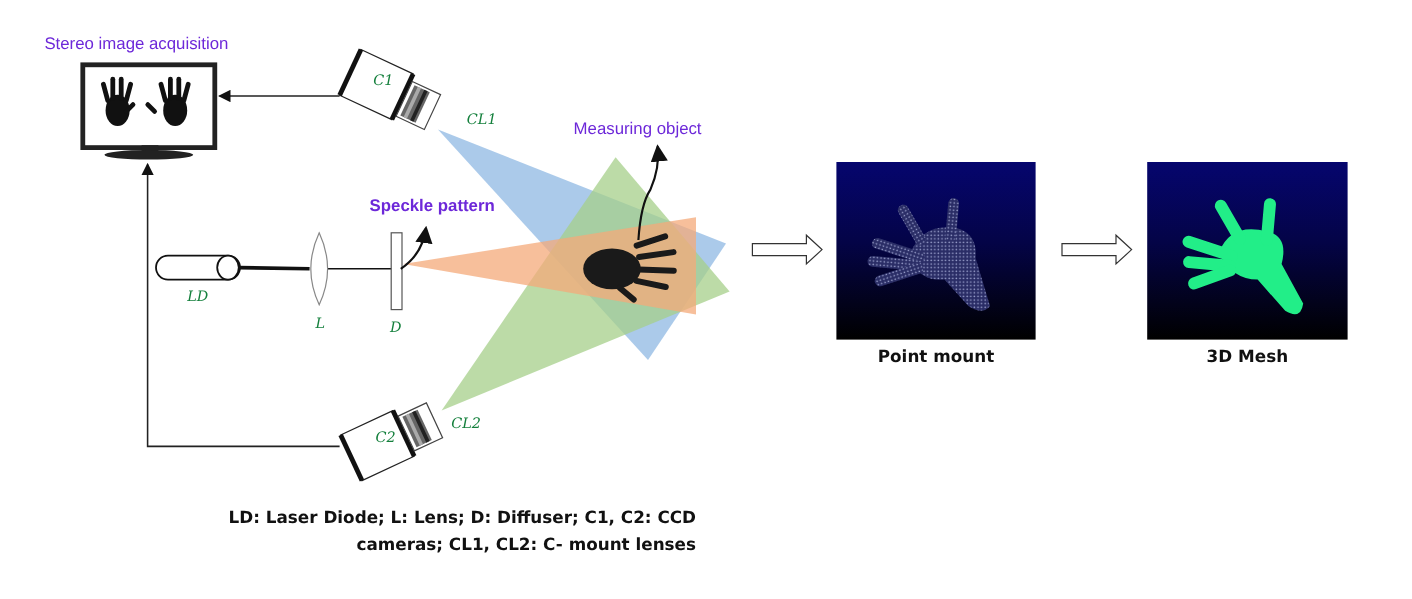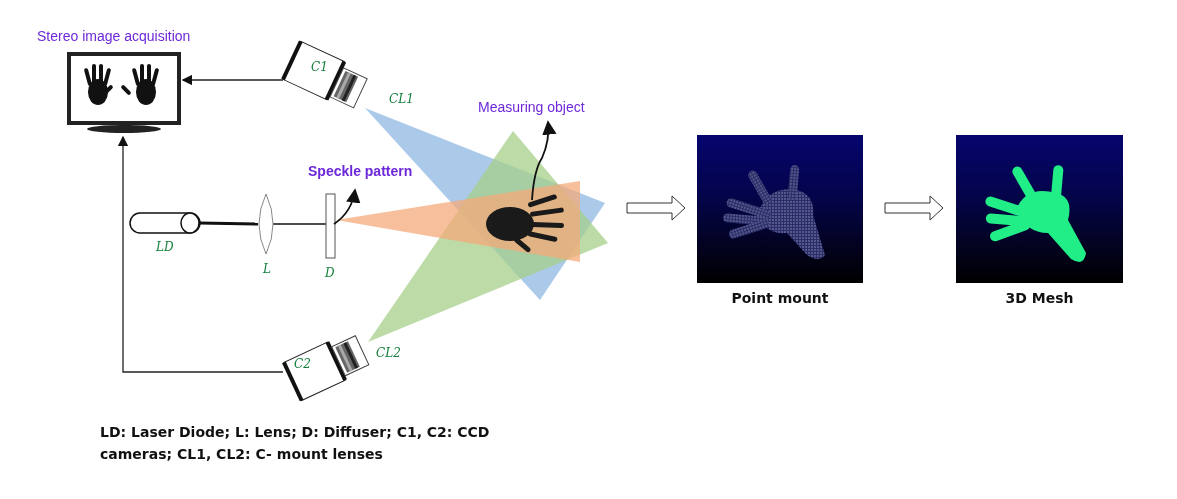--- a/index.html
+++ b/index.html
@@ -1,21 +1,21 @@
 <!DOCTYPE html>
 <html><head>
 <meta charset="utf-8">
 <style>
   html, body { margin:0; padding:0; background:#ffffff; }
   body { width:1177px; height:499px; position:relative; overflow:hidden; font-family:"Liberation Sans", sans-serif; }
   .abs { position:absolute; }
   .lbl { font-family:"Liberation Sans", sans-serif; font-size:14px; color:#6d28d9; white-space:nowrap; }
   .ital { font-family:"DejaVu Serif", serif; font-style:italic; font-weight:normal; font-size:12px; color:#15803d; }
   .cap { font-family:"DejaVu Sans", sans-serif; font-weight:bold; font-size:14px; color:#111; text-align:center; }
-  .legend { font-family:"DejaVu Sans", sans-serif; font-weight:bold; font-size:14px; color:#111; text-align:left; line-height:22px; }
+  .legend { font-family:"DejaVu Sans", sans-serif; font-weight:bold; font-size:14px; color:#111; text-align:right; line-height:22px; }
   .panel { border:0; }
   .pc { background:linear-gradient(to bottom,#05056e 0%,#040447 45%,#02021a 80%,#000 100%); }
 </style>
 </head>
 <body>
 
 <svg class="abs" style="left:0;top:0" width="1177" height="499">
   <defs>
     <marker id="arr" markerWidth="8" markerHeight="8" refX="7" refY="4" orient="auto">
       <path d="M0,0 L8,4 L0,8 z" fill="#111"></path>
@@ -97,21 +97,21 @@
   <path d="M627,203 L672,203 L672,196 L685,208 L672,220 L672,213 L627,213 Z" fill="#fff" stroke="#333" stroke-width="1"></path>
   <path d="M885,203 L930,203 L930,196 L943,208 L930,220 L930,213 L885,213 Z" fill="#fff" stroke="#333" stroke-width="1"></path>
 </svg>
 
 <div class="abs lbl" style="left:37px;top:28px;">Stereo image acquisition</div>
 <div class="abs lbl" style="left:308px;top:163px;font-weight:bold;">Speckle pattern</div>
 <div class="abs lbl" style="left:478px;top:99px;text-align:center;">Measuring object</div>
 
 <div class="abs ital" style="left:311px;top:60px;">C1</div>
 <div class="abs ital" style="left:372px;top:92px;margin-left:17px;">CL1</div>
-<div class="abs ital" style="left:294px;top:357px;">C2</div>
+<div class="abs ital" style="left:313px;top:357px;">C2</div>
 <div class="abs ital" style="left:376px;top:346px;text-align:right;">CL2</div>
 <div class="abs ital" style="left:156px;top:240px;">LD</div>
 <div class="abs ital" style="left:263px;top:262px;">L</div>
 <div class="abs ital" style="left:325px;top:266px;">D</div>
 
 <div class="abs legend" style="left:100px;top:421px;width:480px;">
   <div>LD: Laser Diode; L: Lens; D: Diffuser; C1, C2: CCD</div>
   <div>cameras; CL1, CL2:  C- mount lenses</div>
 </div>
 

